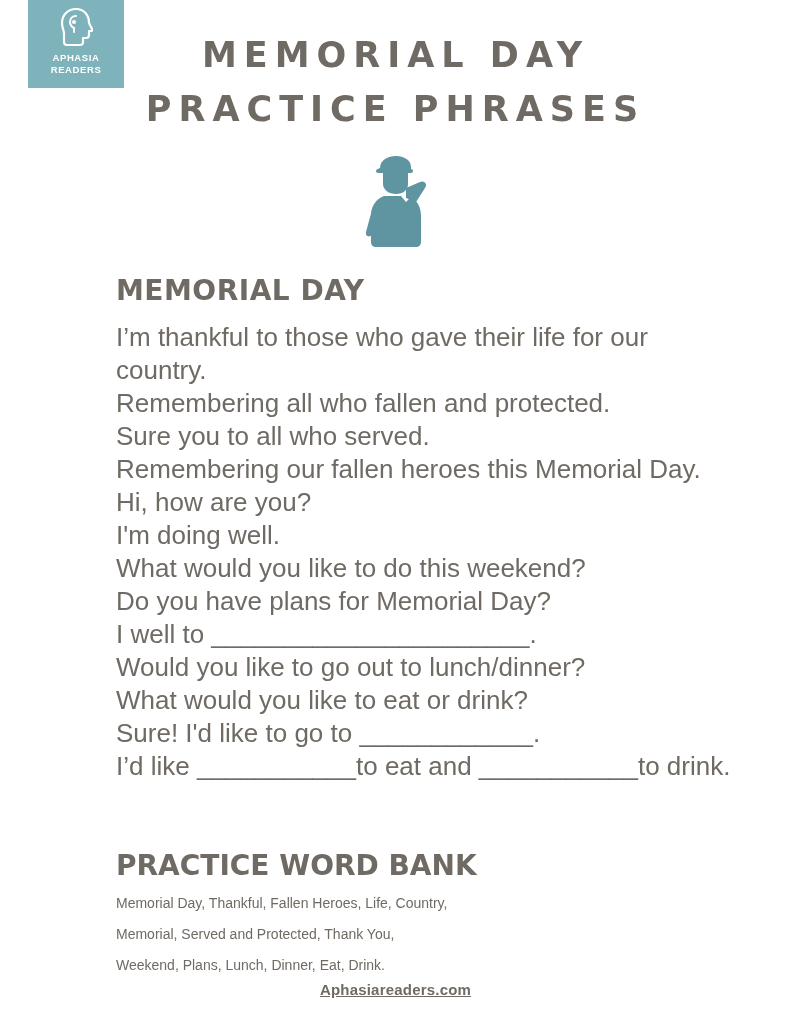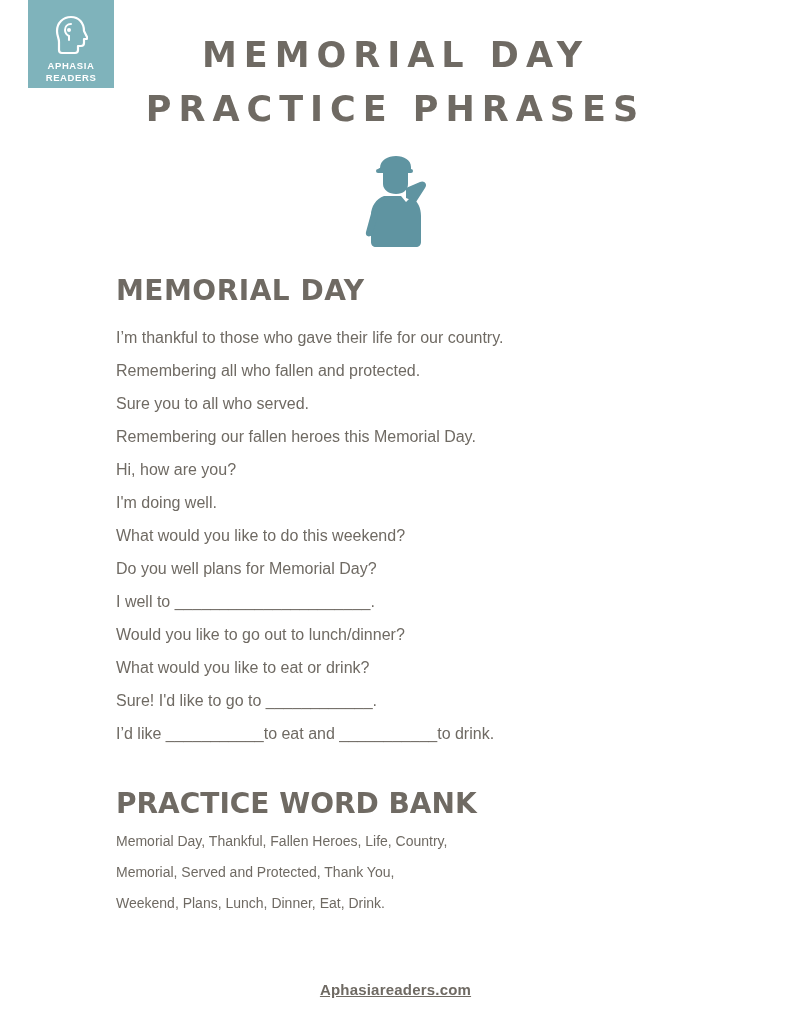--- a/index.html
+++ b/index.html
@@ -14,28 +14,28 @@
     color: #6f6a63;
     position: relative;
     overflow: hidden;
   }
 
   
   .logo-badge {
     position: absolute;
     left: 28px;
     top: 0;
-    width: 86px;
+    width: 96px;
     height: 88px;
     background: #7fb3bb;
     display: flex;
     flex-direction: column;
     align-items: center;
     justify-content: flex-start;
-    padding-top: 14px;
+    padding-top: 6px;
     box-sizing: border-box;
   }
   .logo-badge svg {
     display: block;
     margin-bottom: 2px;
   }
   .logo-text {
     color: #ffffff;
     font-size: 9.5px;
     font-weight: bold;
@@ -74,27 +74,27 @@
   }
   .section-heading {
     font-family: "DejaVu Sans", sans-serif;
     font-size: 28px;
     font-weight: bold;
     letter-spacing: 0.5px;
     color: #6f6a63;
     margin: 0 0 14px 0;
   }
   .phrase {
-    font-size: 16px;
+    font-size: 26px;
     line-height: 33px;
     color: #6f6a63;
     white-space: pre-wrap;
   }
   .word-bank-block {
-    margin-top: 37px;
+    margin-top: 66px;
   }
   .word-bank-heading {
     font-family: "DejaVu Sans", sans-serif;
     font-size: 28px;
     font-weight: bold;
     color: #6f6a63;
     margin: 0 0 6px 0;
   }
   .word-bank-line {
     font-size: 14px;
@@ -159,21 +159,21 @@
   <h2 class="section-heading">MEMORIAL DAY</h2>
 
   <div>
     <div class="phrase">I’m thankful to those who gave their life for our country.</div>
     <div class="phrase">Remembering all who fallen and protected.</div>
     <div class="phrase">Sure you to all who served.</div>
     <div class="phrase">Remembering our fallen heroes this Memorial Day.</div>
     <div class="phrase">Hi, how are you?</div>
     <div class="phrase">I'm doing well.</div>
     <div class="phrase">What would you like to do this weekend?</div>
-    <div class="phrase">Do you well plans for Memorial Day?</div>
+    <div class="phrase">Do you have plans for Memorial Day?</div>
     <div class="phrase">I well to ______________________.</div>
     <div class="phrase">Would you like to go out to lunch/dinner?</div>
     <div class="phrase">What would you like to eat or drink?</div>
     <div class="phrase">Sure! I'd like to go to ____________.</div>
     <div class="phrase">I’d like ___________to eat and ___________to drink.</div>
   </div>
 
   <div class="word-bank-block">
     <h2 class="word-bank-heading">PRACTICE WORD BANK</h2>
     <div class="word-bank-line">Memorial Day, Thankful, Fallen Heroes, Life, Country,</div>

